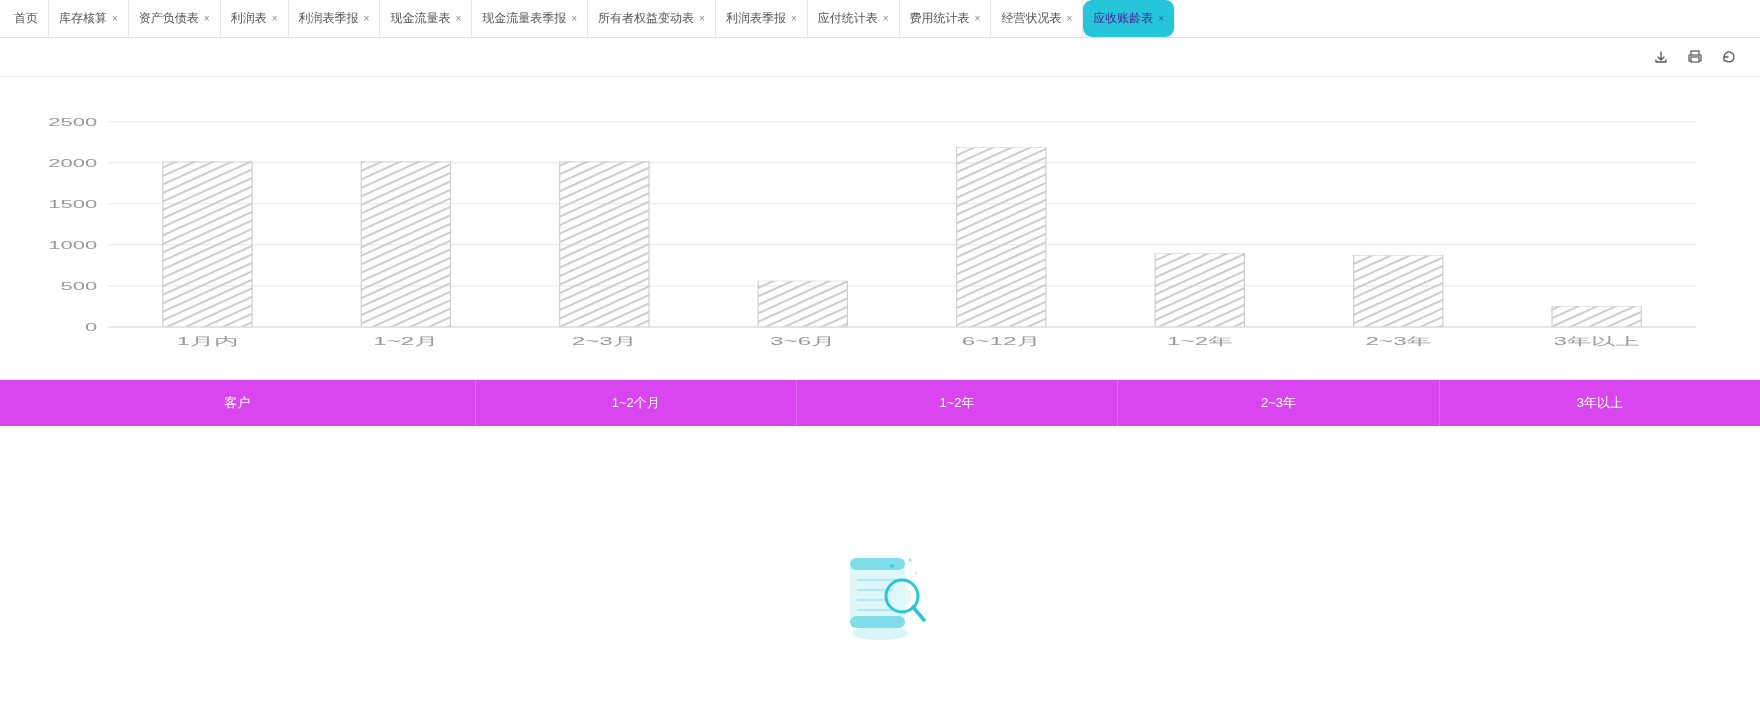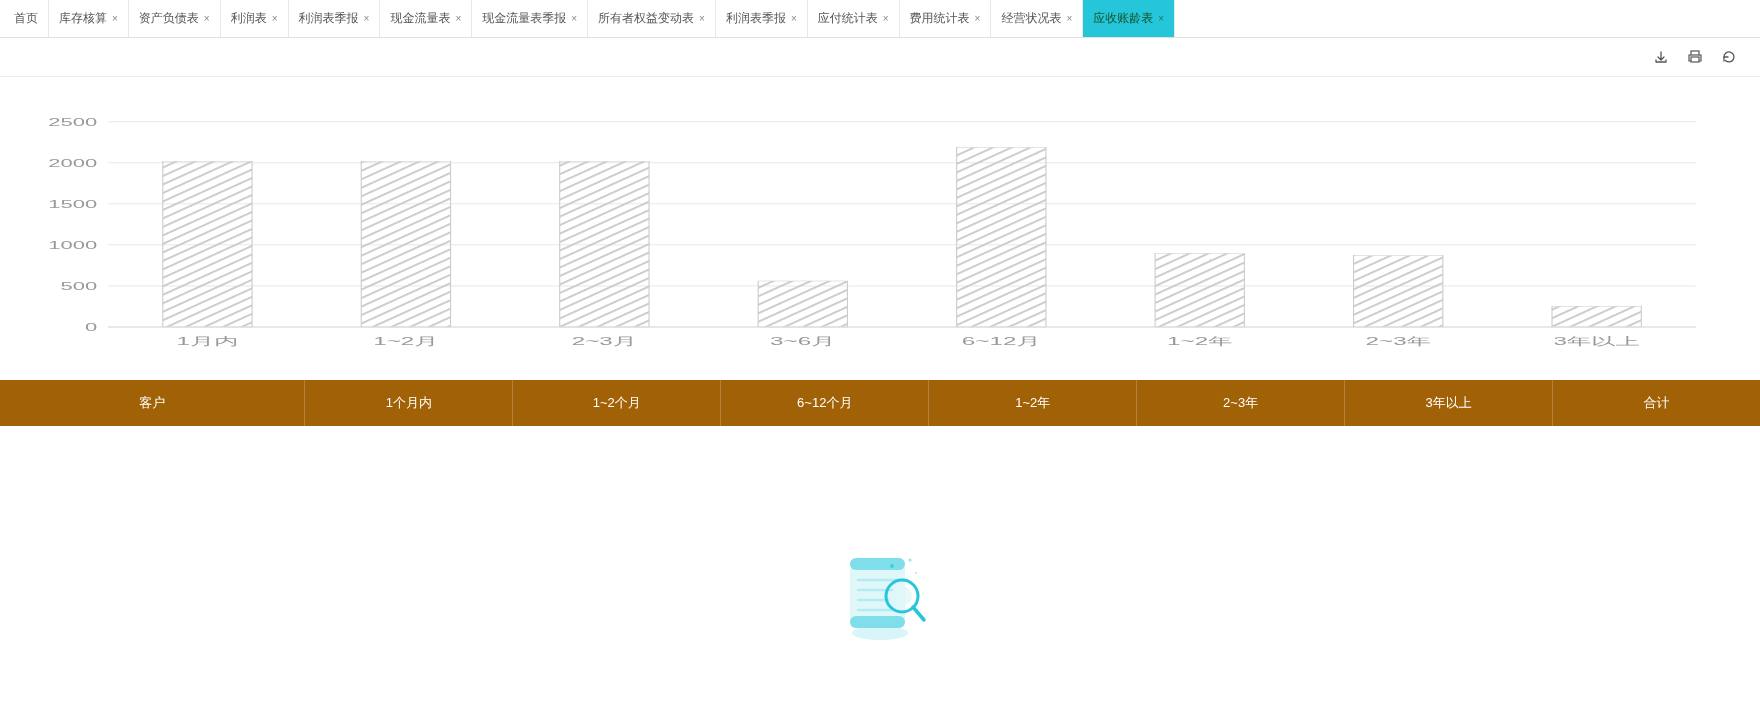--- a/index.html
+++ b/index.html
@@ -26,21 +26,22 @@
       cursor: pointer;
       font-size: 12px;
       color: #555;
       border-right: 1px solid #e8e8e8;
       user-select: none;
       white-space: nowrap;
       flex-shrink: 0;
     }
     .tab-item.active {
       background: #26c6da;
-      color: #14532d;
+      color: #4c1d95;
+      border-radius: 9px;
     }
     .tab-item .tab-close {
       margin-left: 5px;
       font-size: 10px;
       cursor: pointer;
       opacity: 0.7;
     }
     .tab-actions {
       margin-left: auto;
       display: flex;
@@ -97,21 +98,21 @@
     
     .chart-area {
       padding: 10px 20px;
       flex-shrink: 0;
       background: #fff;
     }
 
     
     .table-header {
       display: flex;
-      background: #a16207;
+      background: #d946ef;
       color: #fff;
       font-size: 13px;
     }
     .th-cell {
       flex: 1;
       text-align: center;
       padding: 14px 6px;
       font-weight: normal;
       border-right: 1px solid rgba(255,255,255,0.2);
     }
@@ -288,27 +289,24 @@
         <rect x="604.75" y="168.7" width="40.5" height="71.3" fill="url(#hatch-6)" stroke="#ccc" stroke-width="0.5"></rect>
         <text x="625" y="258" text-anchor="middle" font-size="11" fill="#999">2~3年</text>
         <rect x="694.75" y="219.3" width="40.5" height="20.7" fill="url(#hatch-7)" stroke="#ccc" stroke-width="0.5"></rect>
         <text x="715" y="258" text-anchor="middle" font-size="11" fill="#999">3年以上</text>
         <line x1="40" y1="240" x2="760" y2="240" stroke="#ddd" stroke-width="1"></line>
       </svg>
   </div>
 
   <div class="table-header" id="table-header">
       <div class="th-cell">客户</div>
-      <div class="th-cell">1个月内</div>
       <div class="th-cell">1~2个月</div>
-      <div class="th-cell">6~12个月</div>
       <div class="th-cell">1~2年</div>
       <div class="th-cell">2~3年</div>
       <div class="th-cell">3年以上</div>
-      <div class="th-cell">合计</div>
     </div>
 
   <div class="table-body">
     <div class="empty-state">
 
       <svg width="120" height="120" viewBox="0 0 120 120">
 
         <ellipse cx="60" cy="105" rx="28" ry="7" fill="#b2ebf2" opacity="0.5"></ellipse>
 
         <rect x="30" y="30" width="55" height="70" rx="6" fill="#e0f7fa"></rect>

